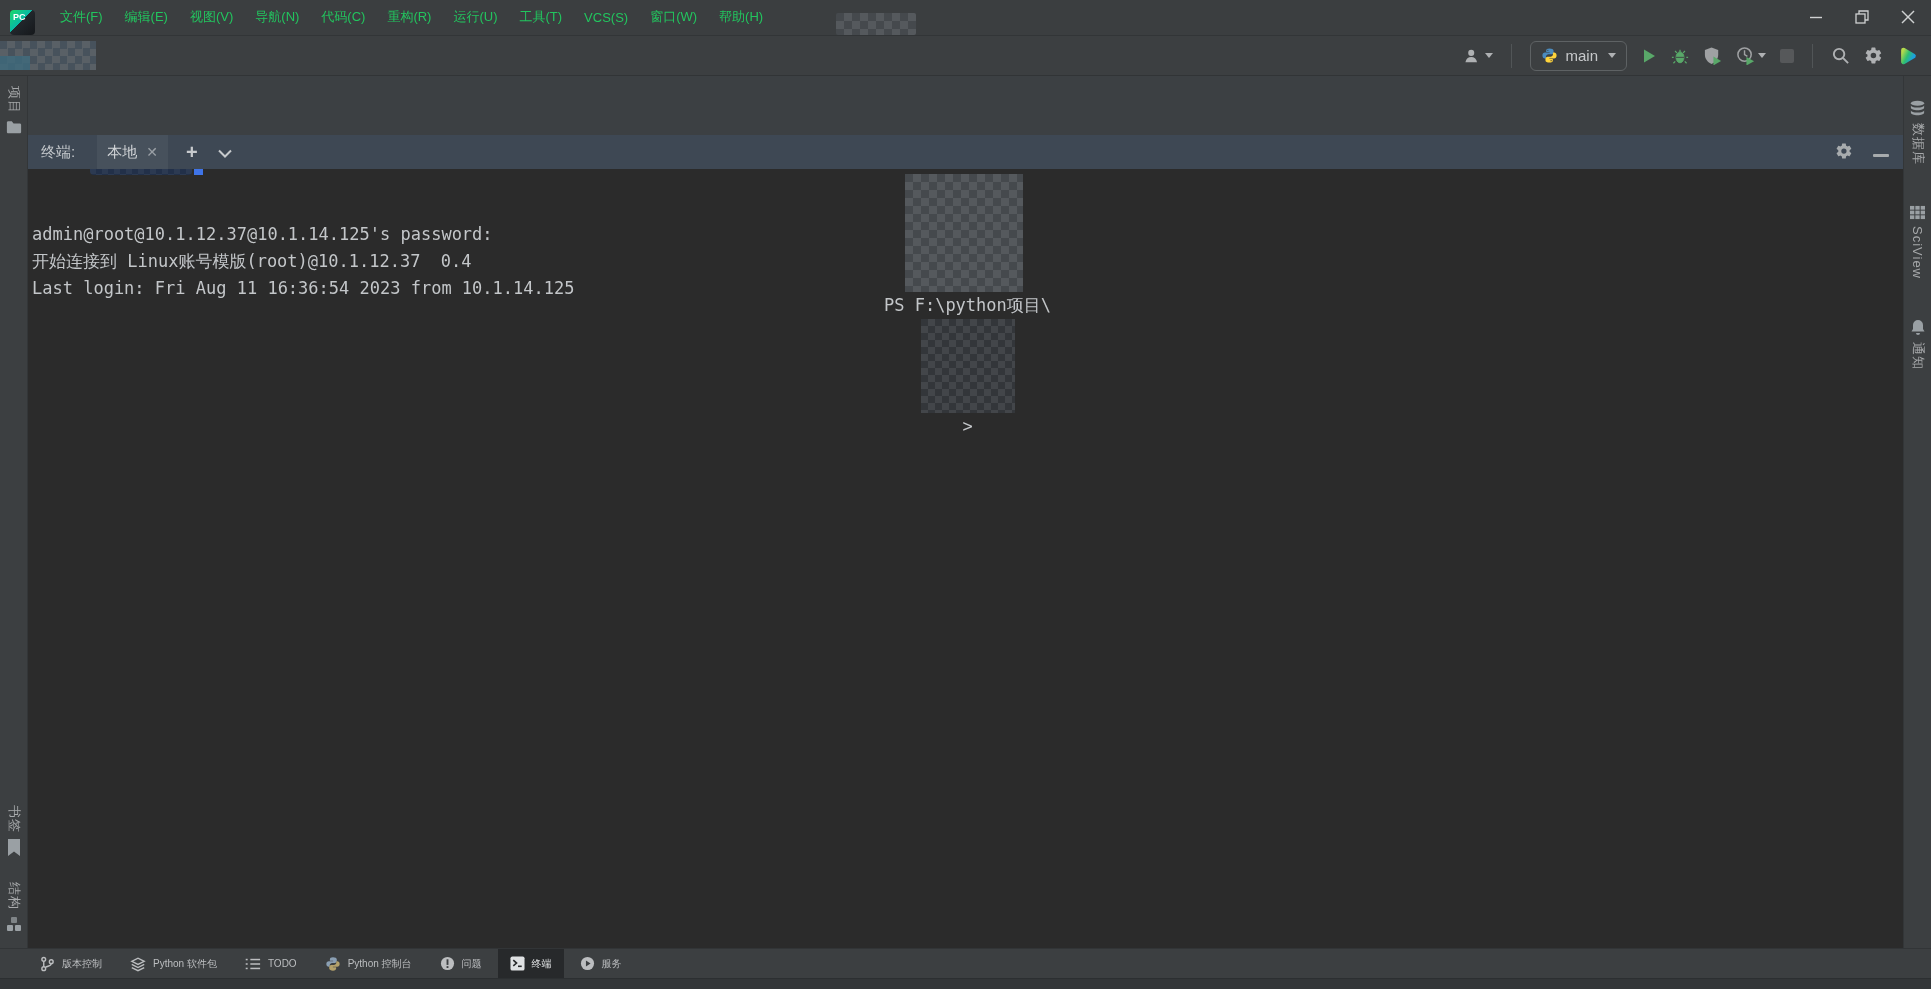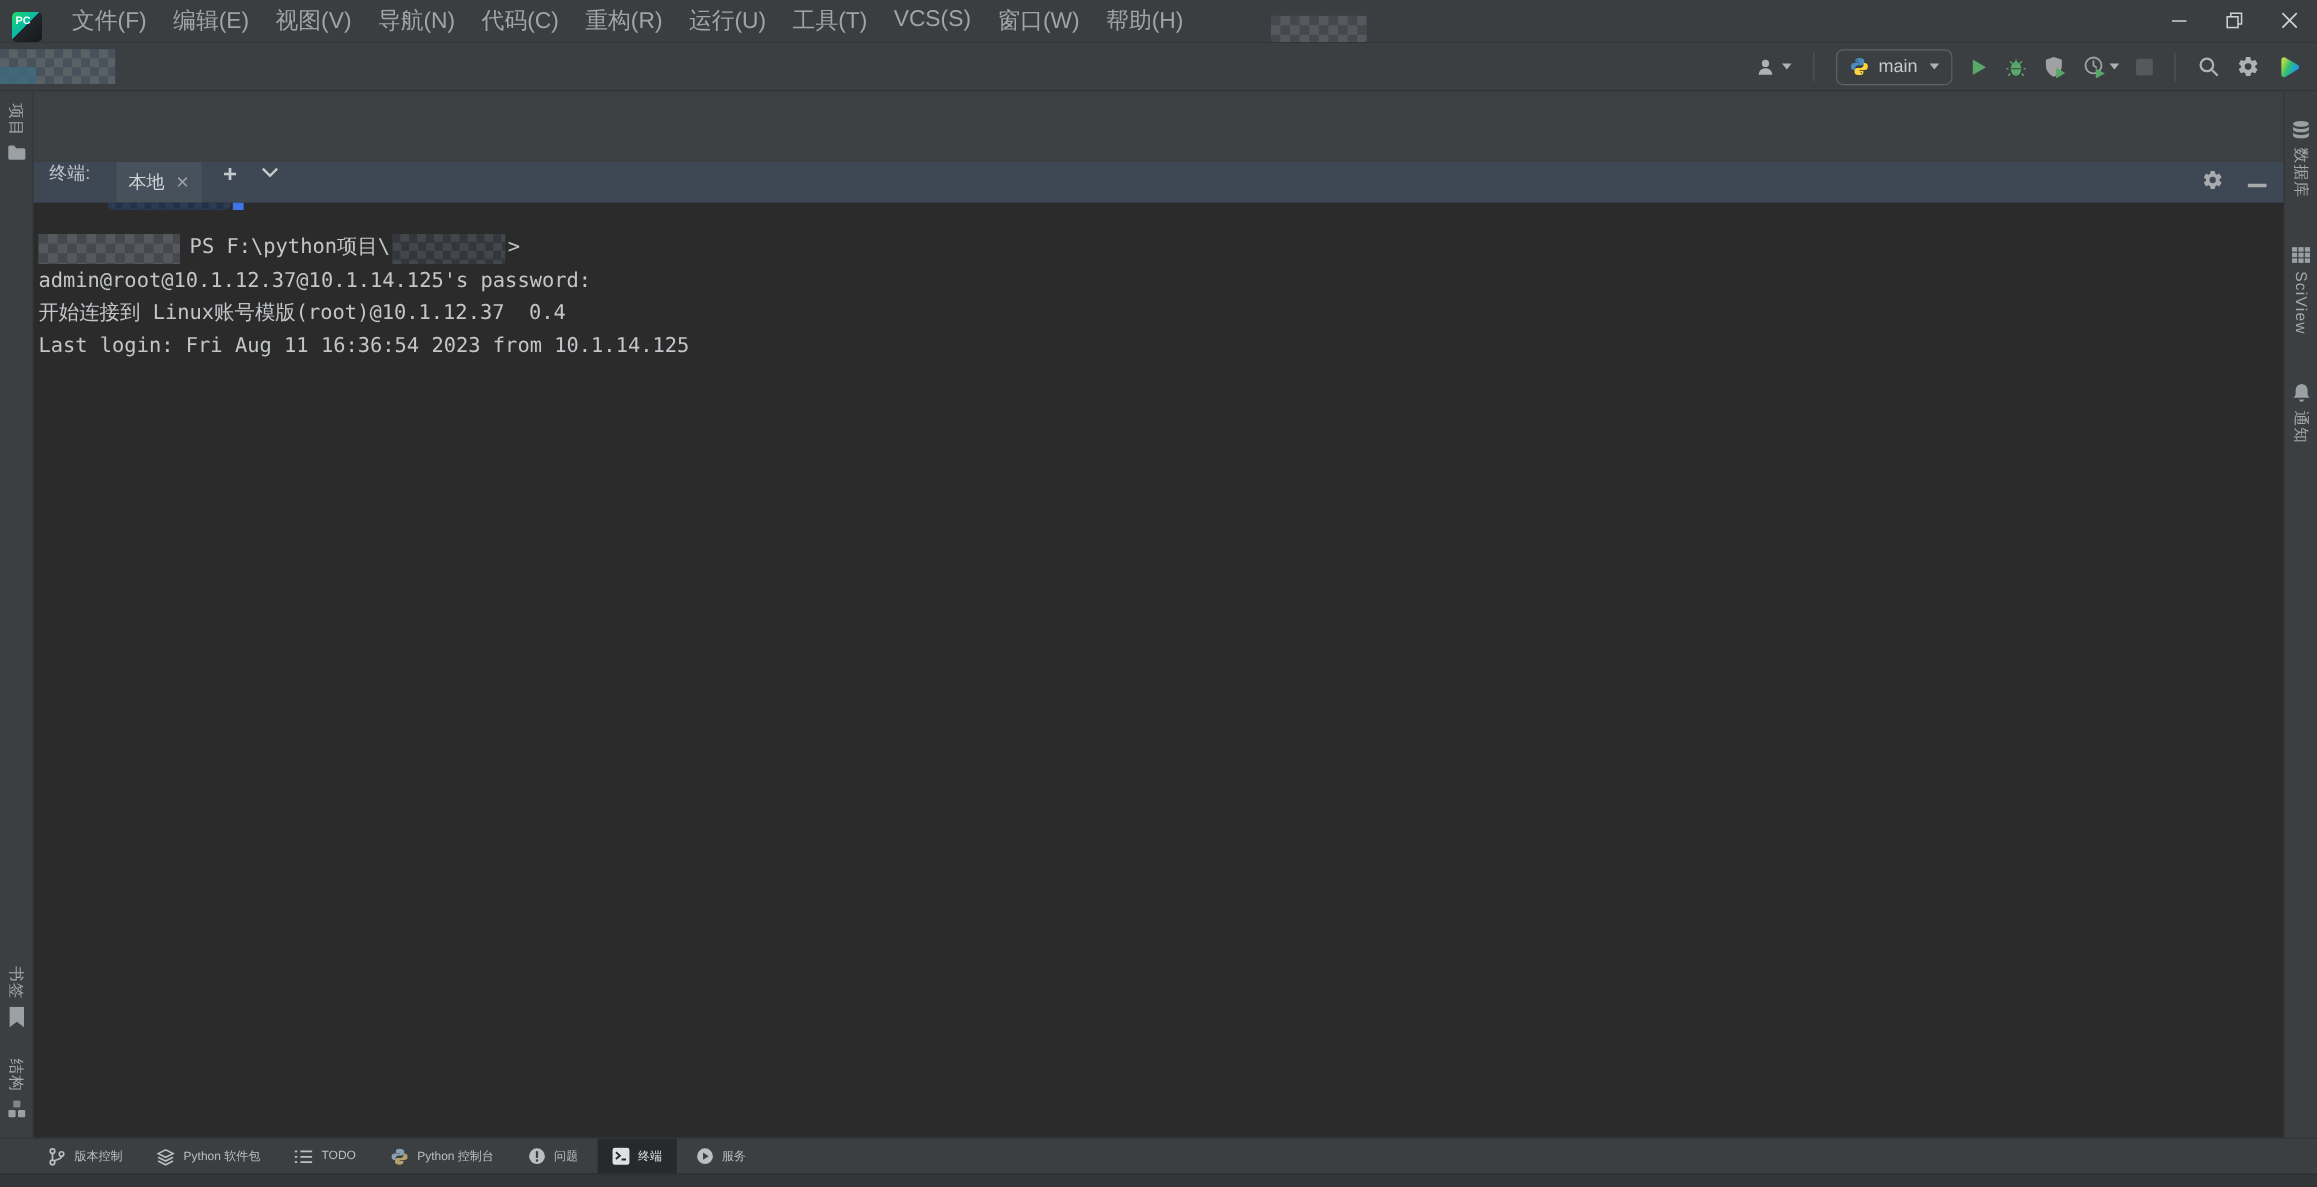--- a/index.html
+++ b/index.html
@@ -16,21 +16,21 @@
     height:36px; flex:0 0 36px; background:#3b3e40;
     display:flex; align-items:flex-end; padding-left:10px;
     border-bottom:1px solid #323537;
   }
   .app-logo {
     width:25px; height:25px; border-radius:4px; margin-right:14px;
     background:linear-gradient(135deg,#1bd96a 0%,#08b9a6 45%,#21262b 46%,#15181b 100%);
     position:relative; flex:0 0 25px;
   }
   .app-logo span{ position:absolute; top:2px; left:3px; font-size:9px; font-weight:bold; color:#fff; }
-  .menu-item { font-size:19px; color:#a3a3a3; padding:0 11px; height:36px; display:flex; align-items:center; cursor:default; }
+  .menu-item { font-size:13px; color:#22c55e; padding:0 11px; height:36px; display:flex; align-items:center; cursor:default; }
   .titlebar-spacer { flex:1; }
   .win-controls { display:flex; height:36px; }
   .win-btn { width:46px; height:36px; display:flex; align-items:center; justify-content:center; color:#cfd1d2; }
   .win-btn svg { display:block; }
 
   
   .toolbar {
     height:40px; flex:0 0 40px; background:#3c3f41;
     display:flex; align-items:center; padding:0 12px 0 0;
     border-bottom:1px solid #313436;
@@ -59,39 +59,39 @@
   .vlabel { writing-mode:vertical-rl; text-orientation:sideways; letter-spacing:1px; white-space:nowrap; }
   .stripe-spacer { flex:1; }
   .stripe svg { display:block; }
 
   .center-col { flex:1 1 auto; display:flex; flex-direction:column; min-width:0; }
   .editor-gap { height:59px; flex:0 0 59px; background:#3c4043; }
 
   
   .term-tabbar {
     height:34px; flex:0 0 34px; background:#3e4854;
-    display:flex; padding:0 14px 0 13px; font-size:15px; color:#c3c7cb;
+    display:flex; align-items:center; padding:0 14px 0 13px; font-size:15px; color:#c3c7cb;
   }
   .term-title { margin-right:22px; color:#c3c7cb; }
   .term-tab {
     display:flex; align-items:center; gap:9px; padding:0 10px; height:34px;
     background:rgba(255,255,255,0.05); color:#d2d5d8;
   }
   .tab-close { color:#9aa0a6; font-size:14px; }
   .tab-plus { margin-left:18px; color:#c7cacd; font-size:20px; font-weight:bold; }
   .tab-chevron { margin-left:20px; color:#c7cacd; }
   .term-tabbar-right { margin-left:auto; display:flex; align-items:center; gap:20px; color:#a7abad; }
 
   .terminal {
     flex:1 1 auto; background:#2b2b2b; position:relative;
     font-family:"DejaVu Sans Mono", monospace; font-size:17px; line-height:27px;
     color:#c3c6c9; padding:5px 0 0 4px; overflow:hidden;
   }
   .term-line { white-space:pre; }
-  .prompt-line { display:flex; align-items:flex-end; height:46px; margin-bottom:1px; }
+  .prompt-line { display:flex; align-items:center; height:46px; margin-bottom:1px;flex-direction:column; }
 
   .mosaic { background:repeating-conic-gradient(#55595d 0% 25%, #45494d 0% 50%); background-size:16px 16px; }
   .mosaic-dark { background:repeating-conic-gradient(#43464a 0% 25%, #33363a 0% 50%); background-size:14px 14px; }
   .mosaic-navy { background:repeating-conic-gradient(#2c3a52 0% 25%, #223049 0% 50%); background-size:12px 12px; }
   .mosaic-proj { background:repeating-conic-gradient(#596066 0% 25%, #47525c 0% 50%); background-size:15px 15px; position:relative; }
   .mosaic-proj::after { content:""; position:absolute; left:0; top:50%; width:30px; height:50%; background:#3d6a7d; opacity:.8; }
 
   .blur-title { width:80px; height:22px; margin-left:62px; border-radius:2px; }
   .blur-prompt-a { width:118px; height:25px; flex:0 0 118px; margin-right:8px; }
   .blur-prompt-b { width:94px; height:25px; flex:0 0 94px; margin:0 2px; }

